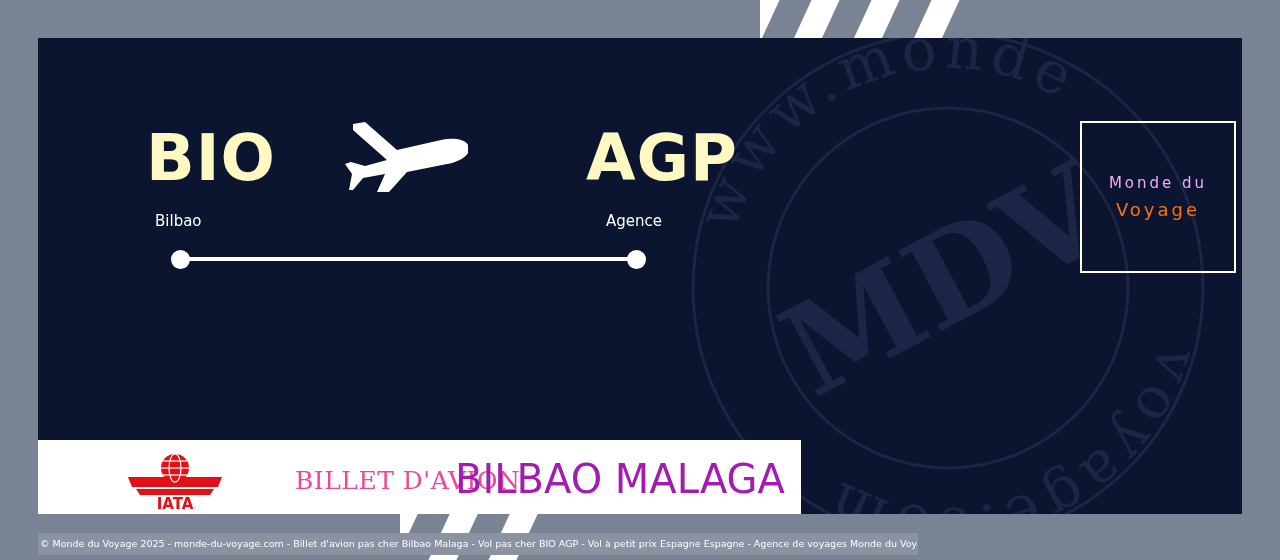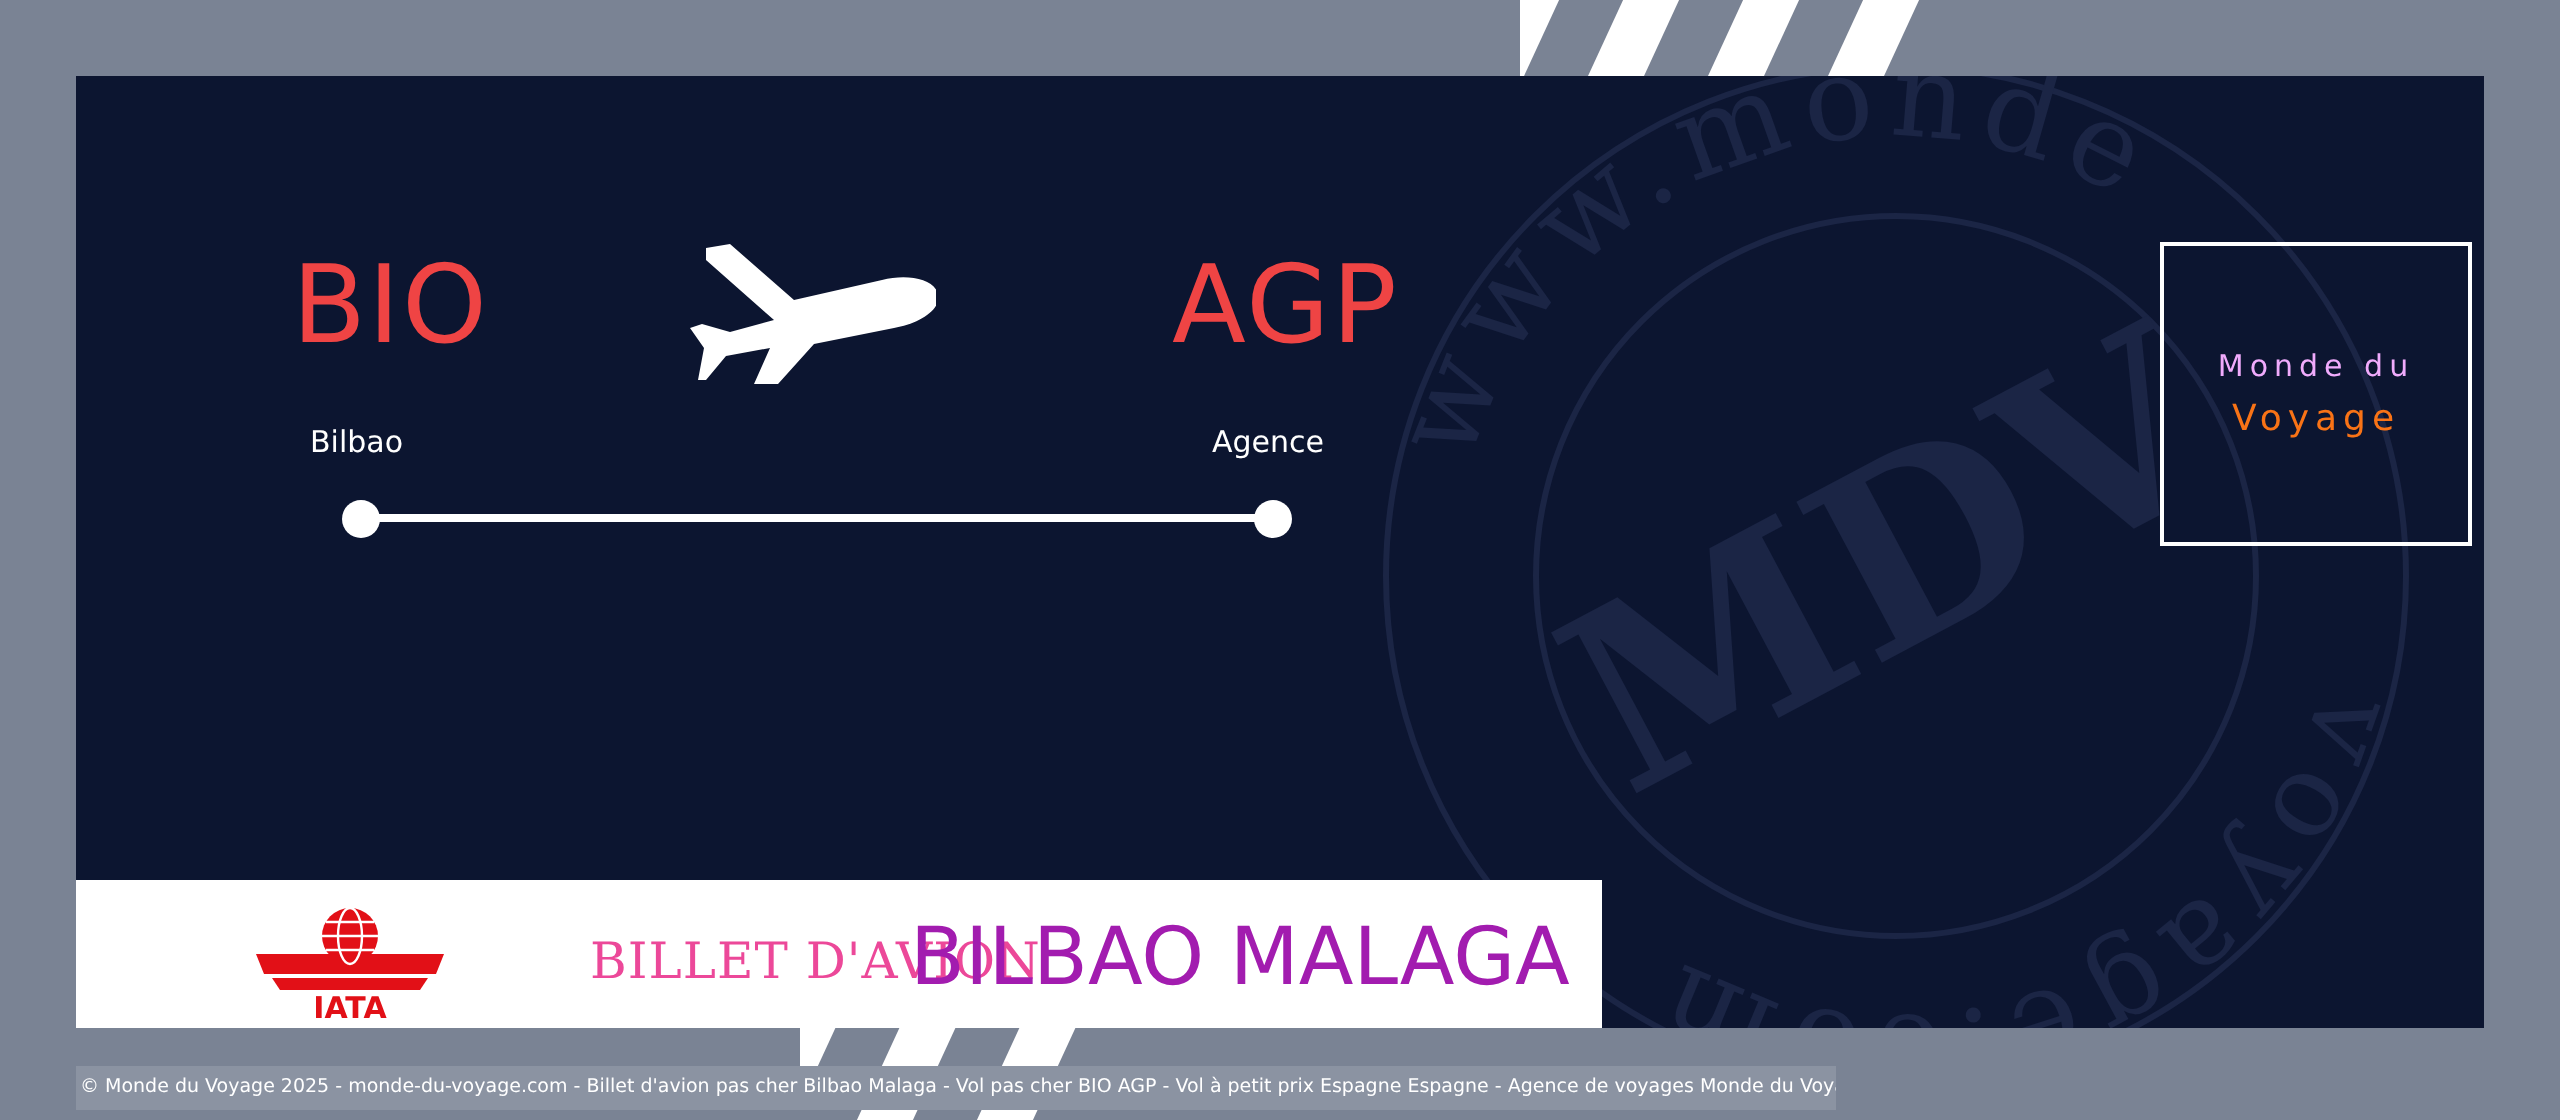--- a/index.html
+++ b/index.html
@@ -56,24 +56,24 @@
     left: 600px;
     top: -60px;
     width: 620px;
     height: 620px;
     pointer-events: none;
   }
 
   
   .code {
     position: absolute;
-    color: #ef4444;
-    font-family: "DejaVu Sans", sans-serif;
-    font-weight: normal;
-    font-size: 54px;
+    color: #fef9c3;
+    font-family: "DejaVu Sans", sans-serif;
+    font-weight: bold;
+    font-size: 64px;
     letter-spacing: 1px;
     line-height: 1;
   }
   #code-origin { left: 108px; top: 88px; }
   #code-dest   { left: 548px; top: 88px; text-align: right; }
 
   .city {
     position: absolute;
     color: #ffffff;
     font-family: "DejaVu Sans", sans-serif;

